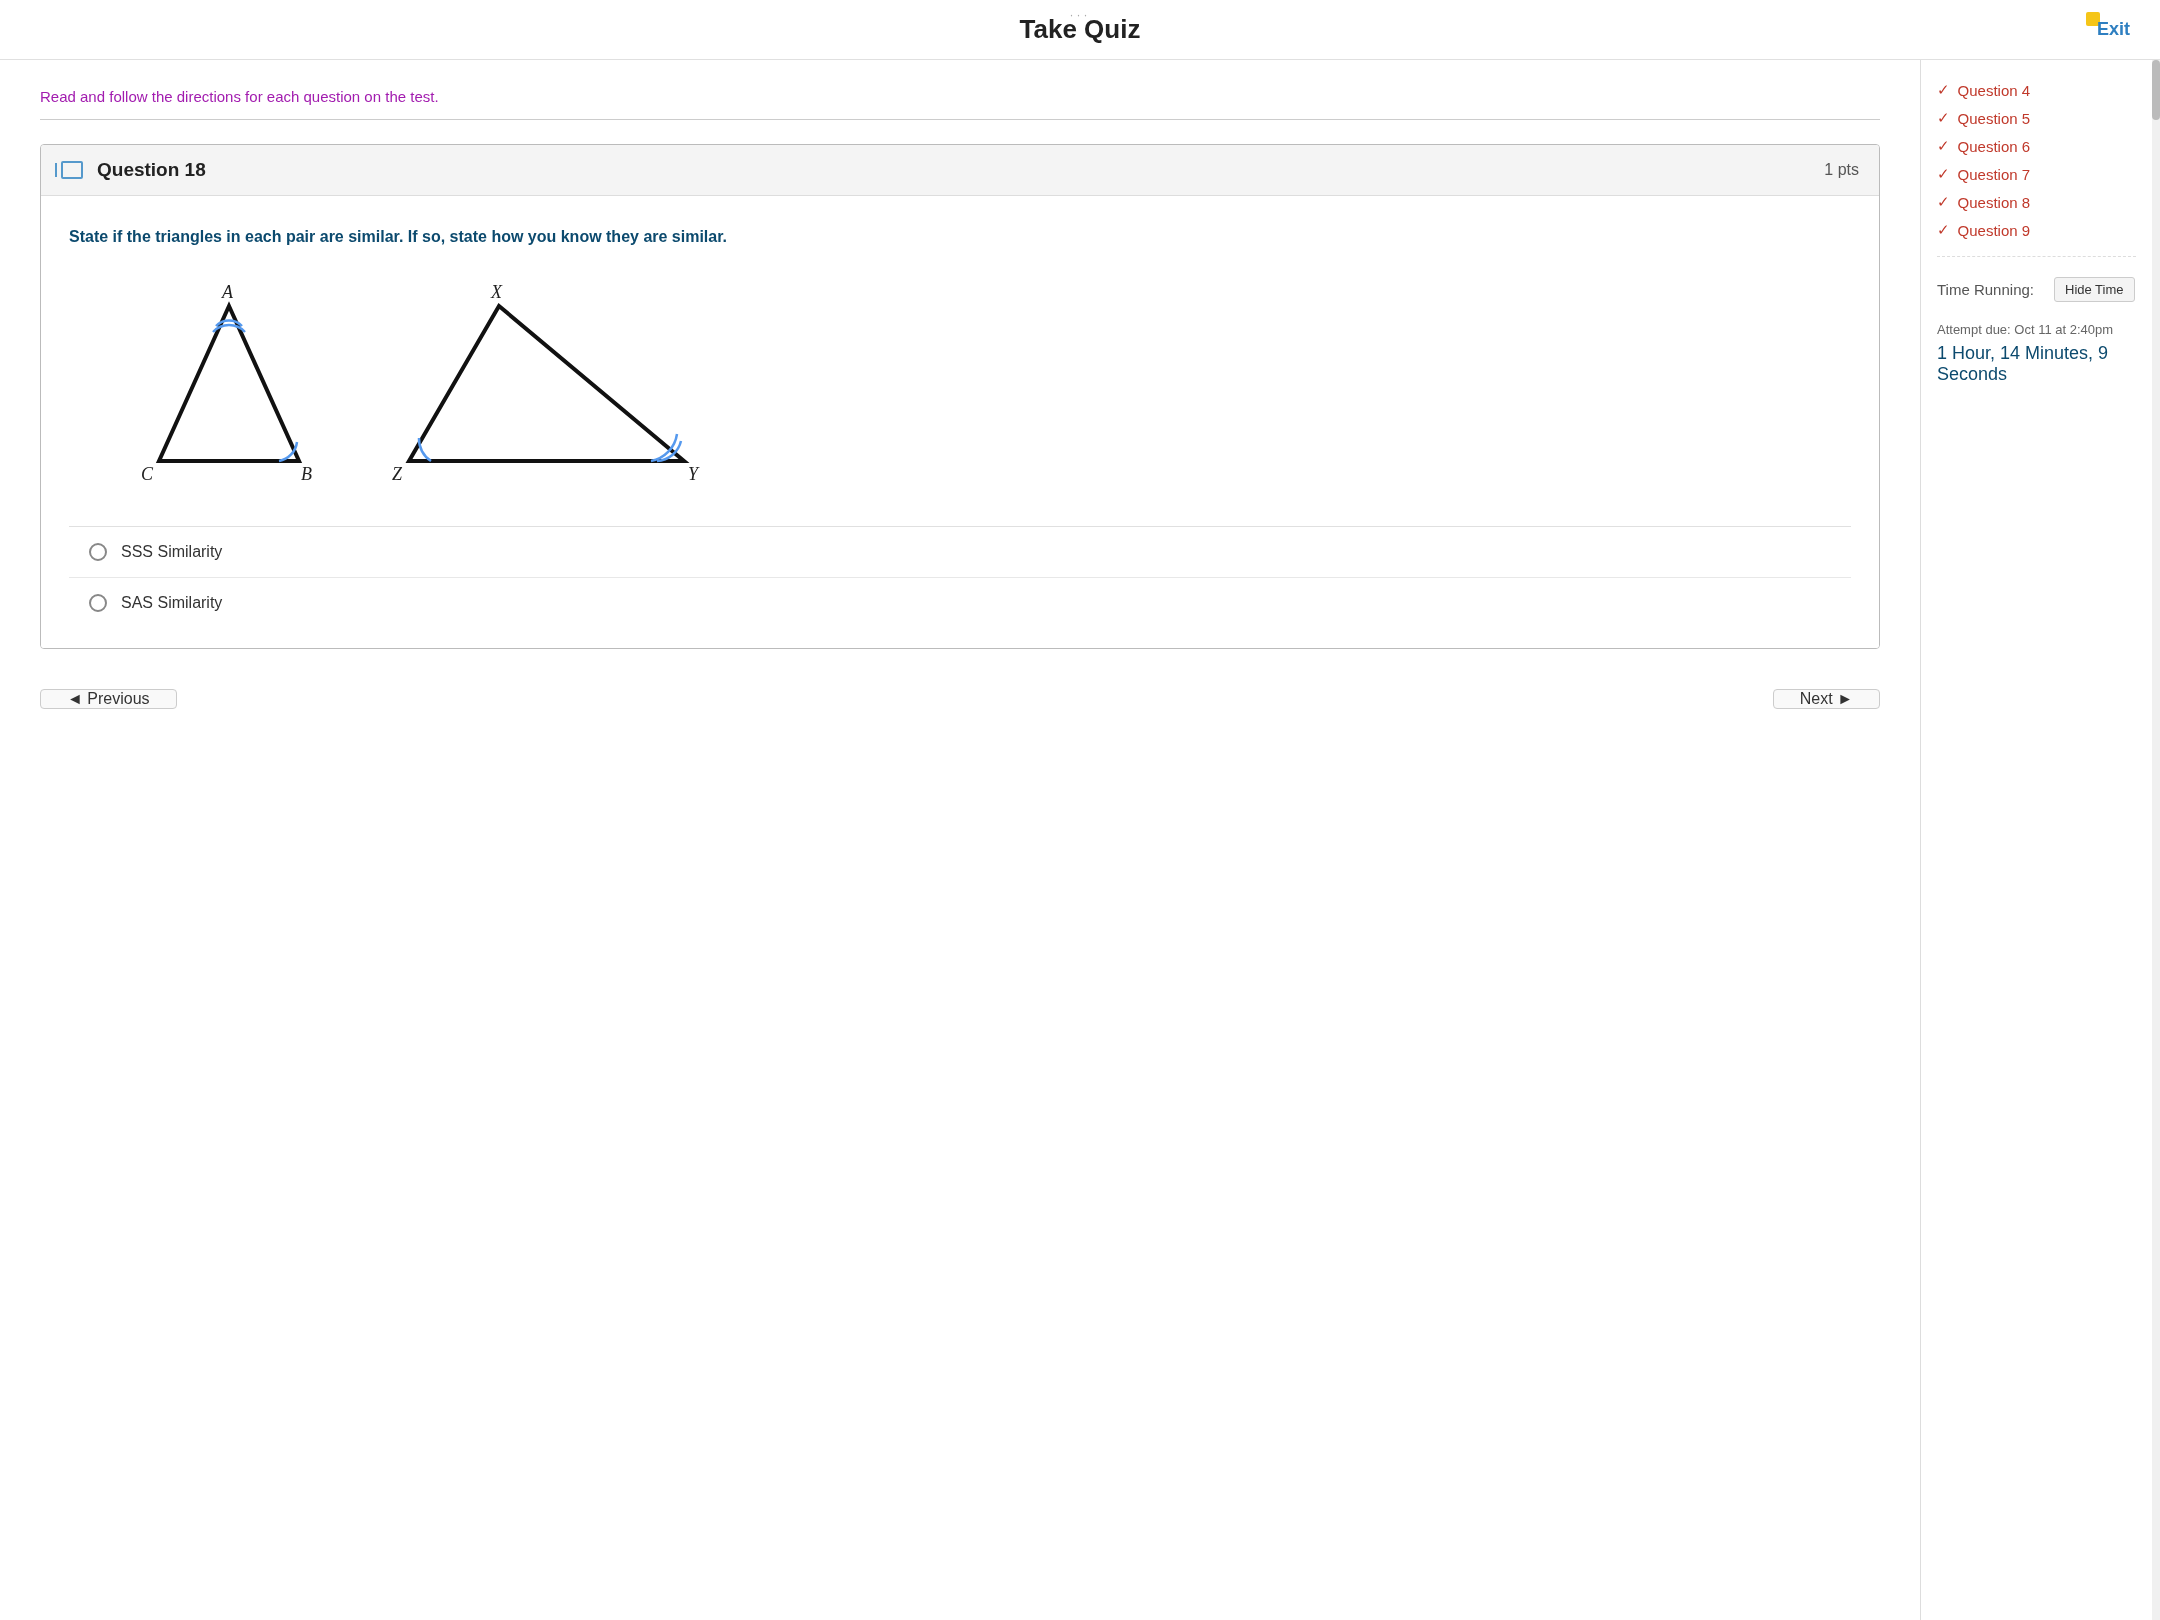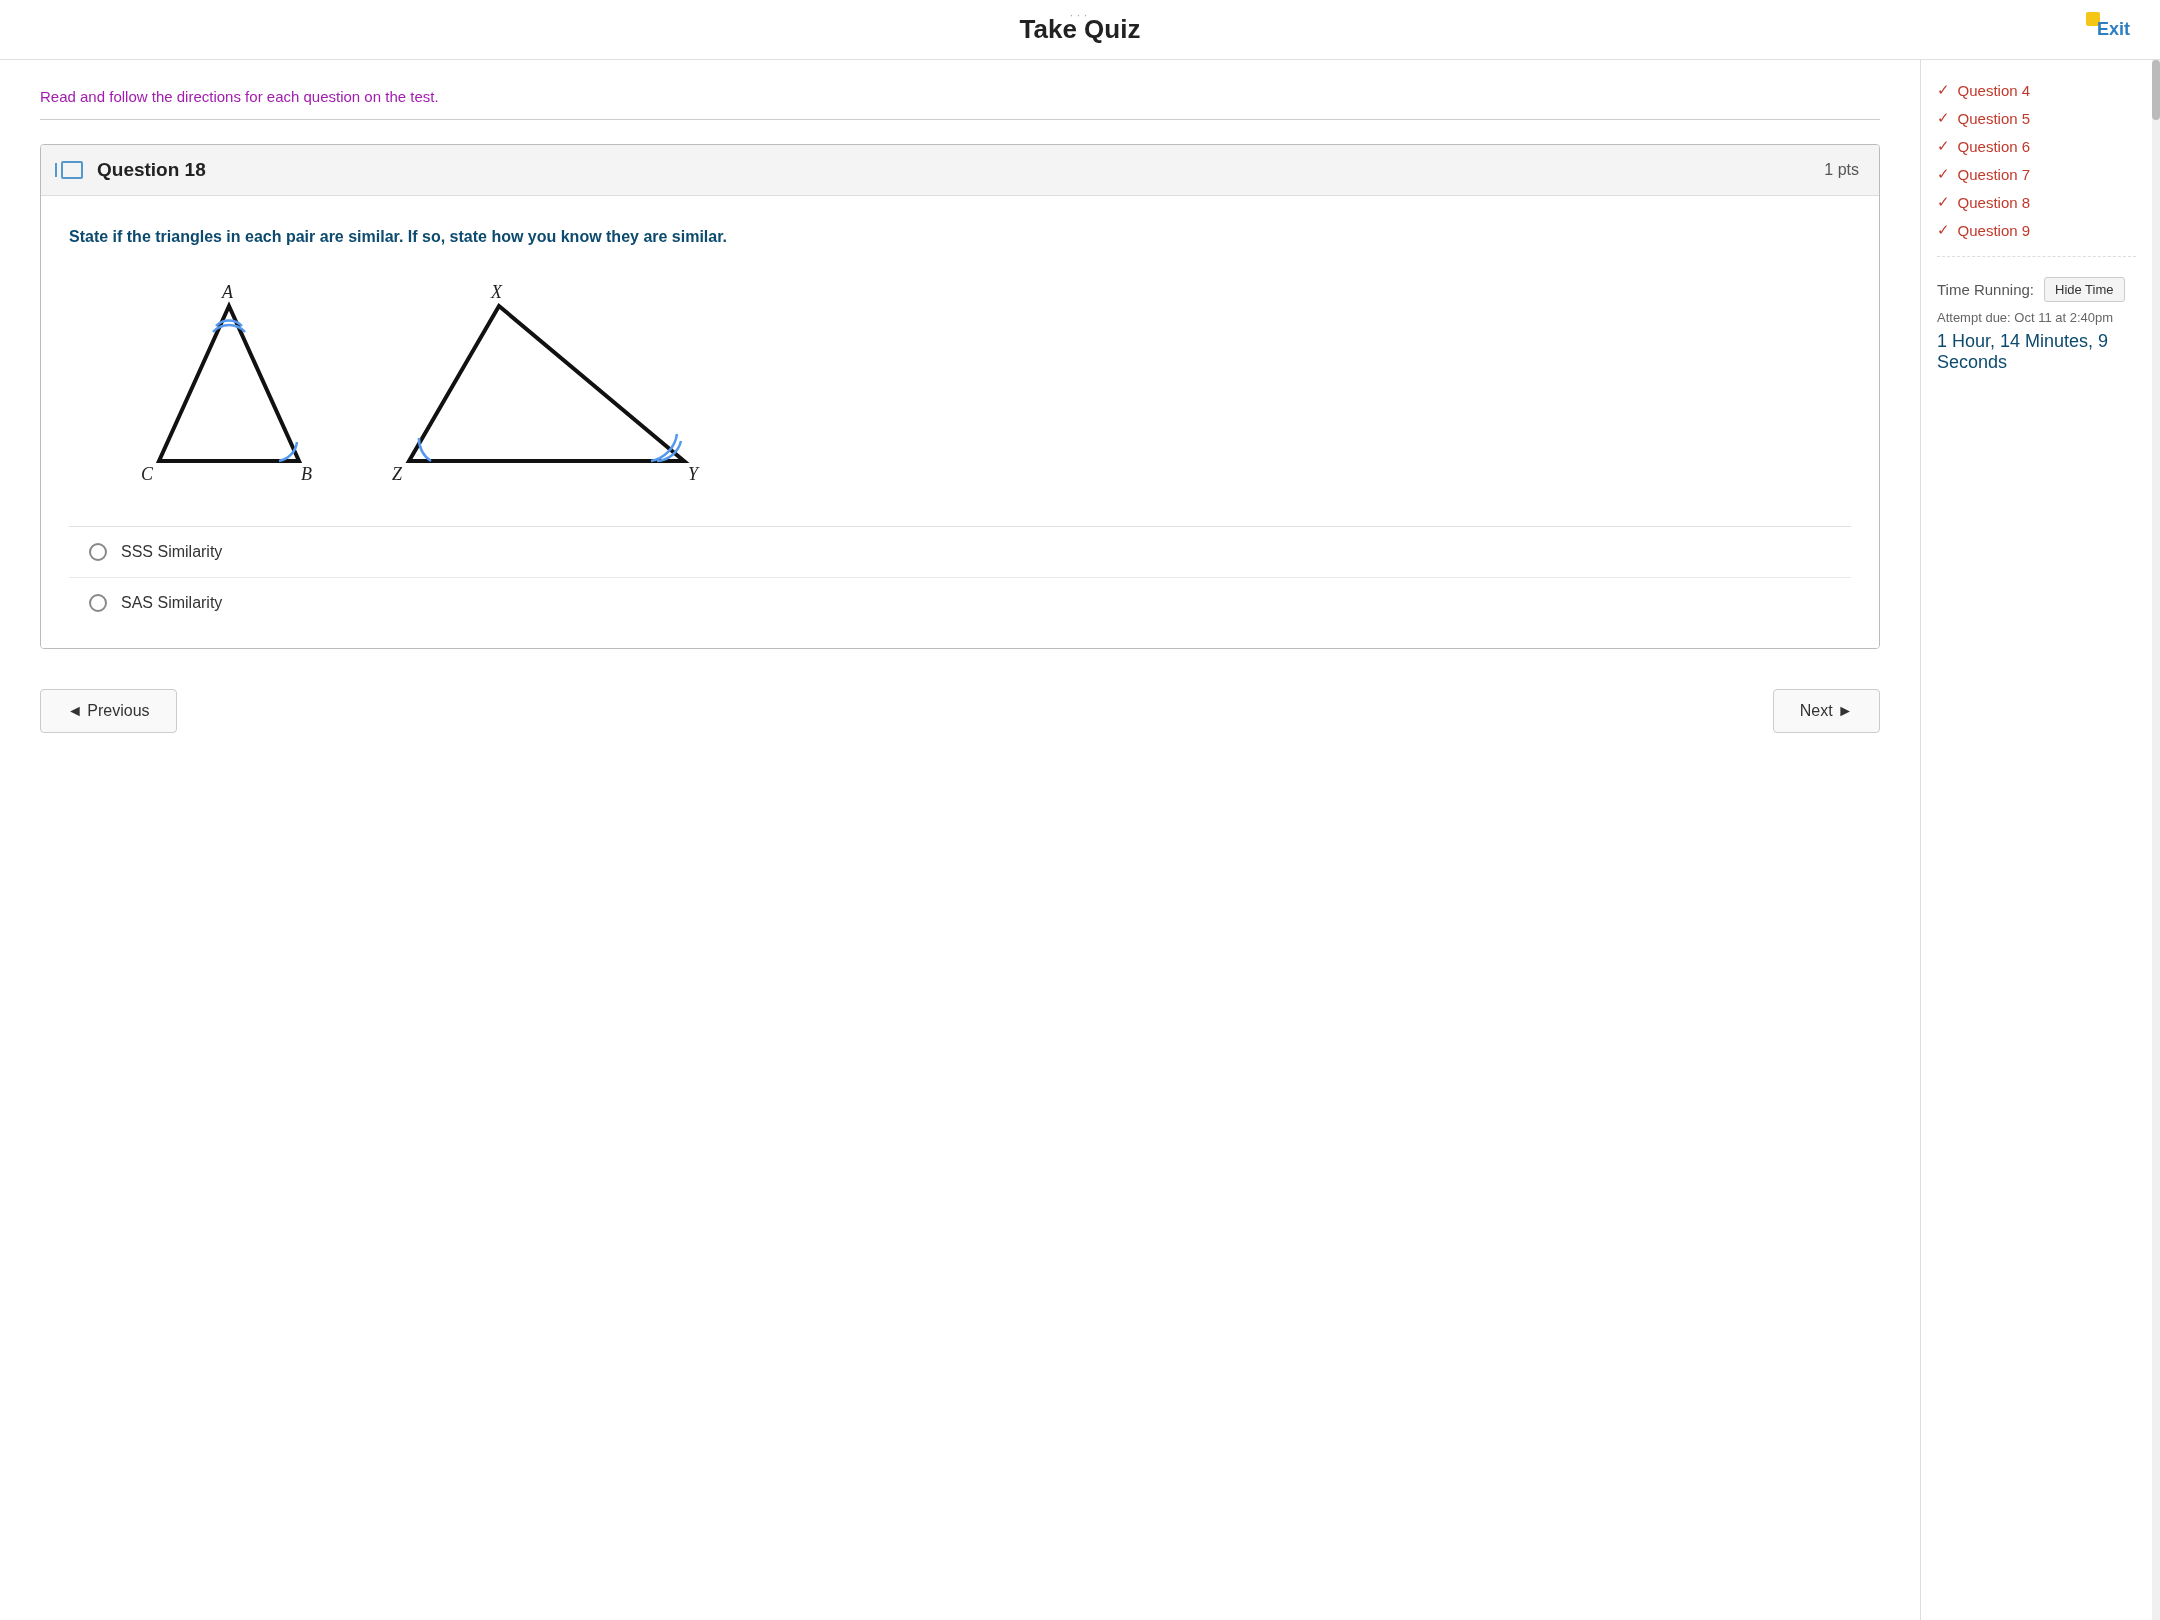--- a/index.html
+++ b/index.html
@@ -187,21 +187,21 @@
     
     .nav-buttons {
       display: flex;
       justify-content: space-between;
       align-items: center;
       padding: 10px 0;
     }
     .nav-btn {
       border: 1px solid #ccc;
       background: #f9f9f9;
-      padding: 12px 26px;
+      padding: 0 26px;
       font-size: 16px;
       border-radius: 4px;
       cursor: pointer;
       color: #333;
       display: flex;
       align-items: center;
       gap: 8px;
     }
 
     
@@ -243,22 +243,22 @@
       margin: 12px 0;
       border: none;
       border-top: 1px dashed #ddd;
     }
     .time-section {
       margin-top: 20px;
     }
     .time-running-row {
       display: flex;
       align-items: center;
-      gap: 10px;
-      margin-bottom: 8px;
+      gap: 20px;
+      margin-bottom: 20px;
     }
     .time-running-label {
       font-size: 15px;
       color: #555;
     }
     .hide-time-btn {
       border: 1px solid #ccc;
       background: #f4f4f4;
       padding: 4px 10px;
       font-size: 13px;

